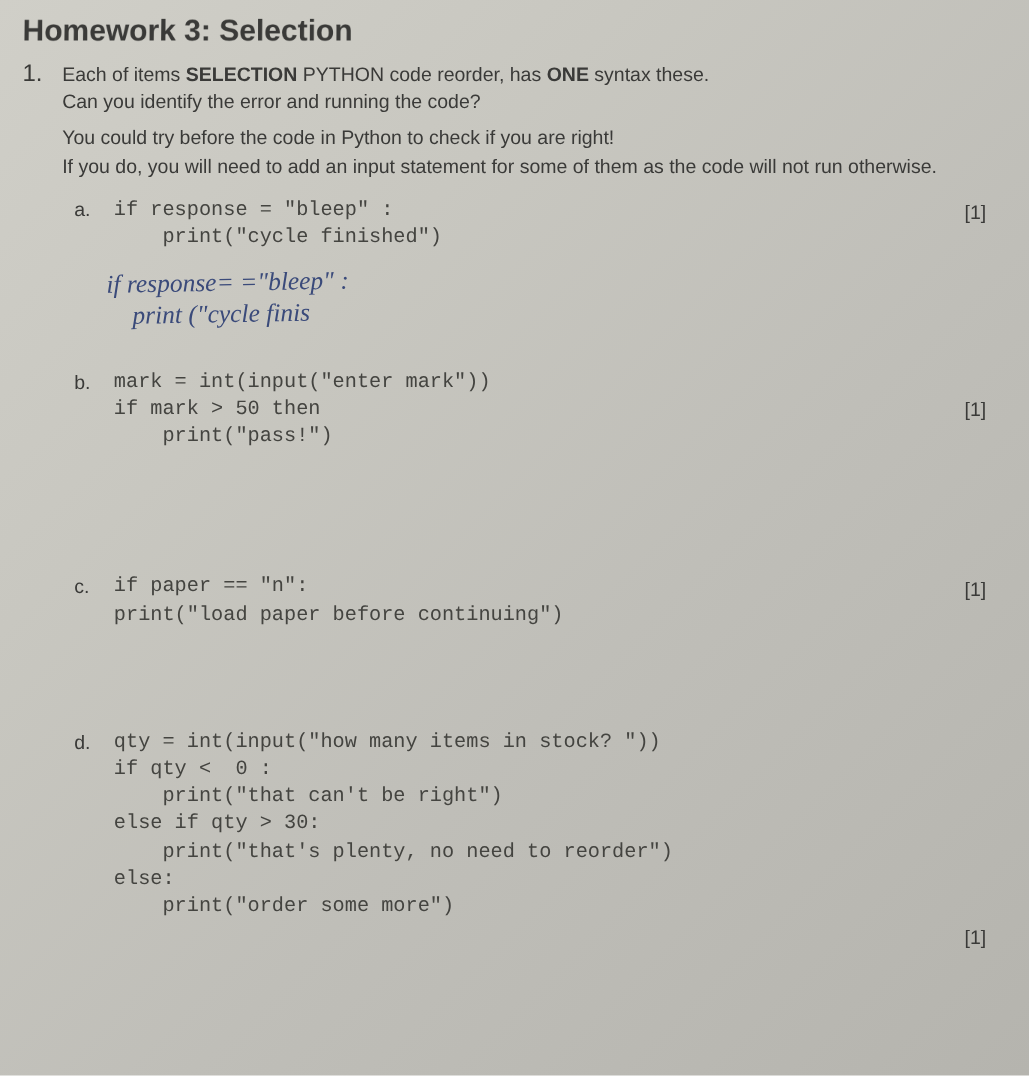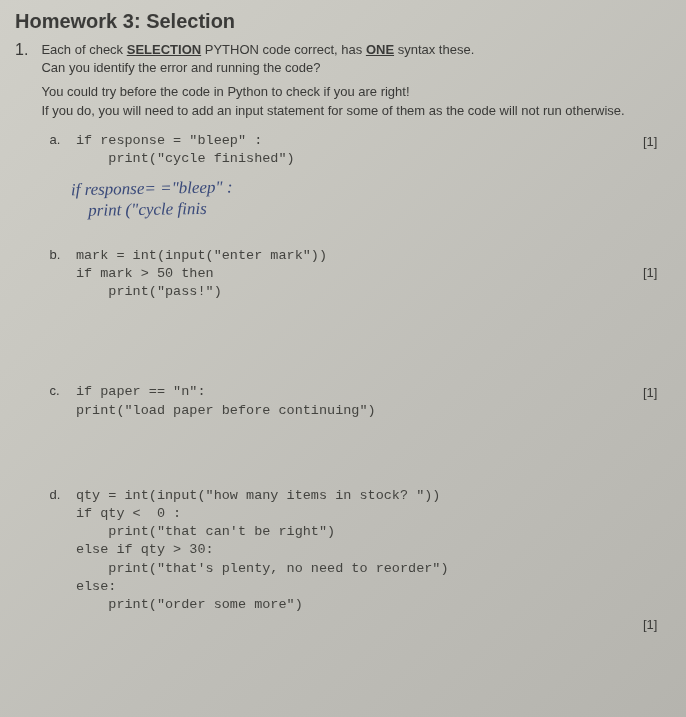--- a/index.html
+++ b/index.html
@@ -31,21 +31,21 @@
     .question-body {
       display: inline-block;
       width: calc(100% - 30px);
       vertical-align: top;
     }
     .intro {
       font-size: 13px;
       line-height: 1.4;
       margin-bottom: 10px;
     }
-    .bold { font-weight: bold; text-decoration: underline; }
+    .bold { font-weight: bold; }
     .subpart {
       margin-top: 12px;
       position: relative;
     }
     .subpart-label {
       display: inline-block;
       width: 30px;
       vertical-align: top;
       font-size: 13px;
       padding-left: 8px;
@@ -90,21 +90,21 @@
   </style>
 </head>
 <body>
 
 <div class="title">Homework 3: Selection</div>
 
 <div>
   <span class="question-num">1.</span>
   <span class="question-body">
     <div class="intro">
-      <span>Each of check </span><span class="bold">SELECTION</span><span> PYTHON code correct, has </span><span class="bold">ONE</span><span> syntax these.</span><br>
+      <span>Each of items </span><span class="bold">SELECTION</span><span> PYTHON code reorder, has </span><span class="bold">ONE</span><span> syntax these.</span><br>
       <span>Can you identify the error and running the code?</span>
       <div style="height:6px;"></div>
       <span>You could try before  the code in Python to check if you are right!</span><br>
       <span>If you do, you will need to add an input statement for some of them as the code will not run otherwise.</span>
     </div>
 
     <div class="subpart">
       <span class="subpart-label">a.</span>
       <span class="subpart-content">
         <div class="code">if response = "bleep" :

